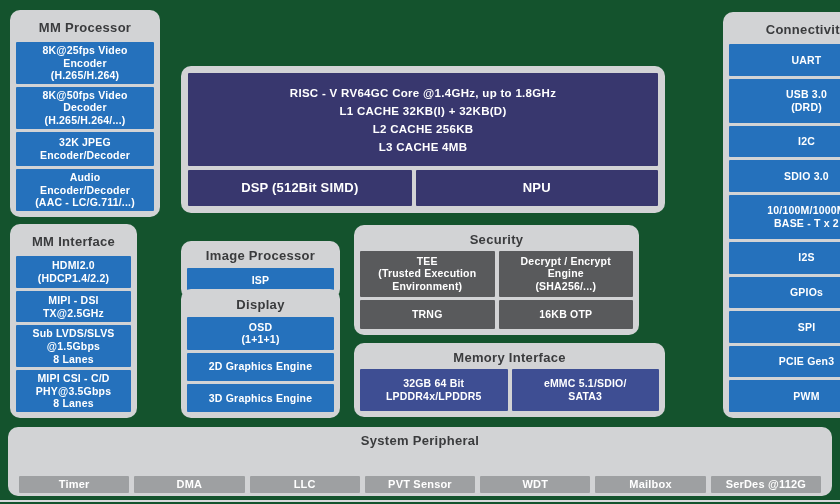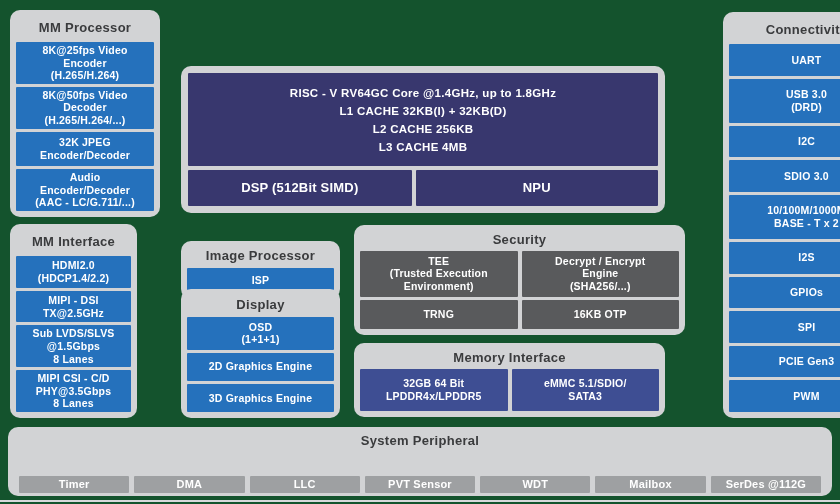--- a/index.html
+++ b/index.html
@@ -173,21 +173,21 @@
   <section class="panel" style="left:181px;top:289px;width:159px;height:129px;">
     <div class="panel-title" style="padding:2px 0 5px;">Display</div>
     <div class="stack">
       <div class="item blue semitall">OSD
 (1+1+1)</div>
       <div class="item blue">2D Graphics Engine</div>
       <div class="item blue">3D Graphics Engine</div>
     </div>
   </section>
 
-  <section class="panel" style="left:354px;top:225px;width:331px;height:110px;">
+  <section class="panel" style="left:354px;top:225px;width:285px;height:110px;">
     <div class="panel-title" style="padding:1px 0 4px;">Security</div>
     <div class="sec-grid">
       <div class="item dgrey">TEE
 (Trusted Execution
 Environment)</div>
       <div class="item dgrey">Decrypt / Encrypt
 Engine
 (SHA256/...)</div>
       <div class="item dgrey">TRNG</div>
       <div class="item dgrey">16KB OTP</div>

